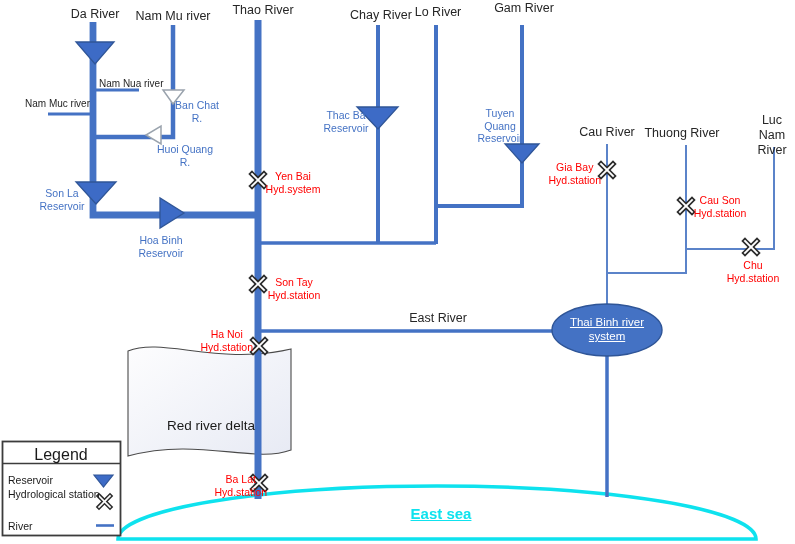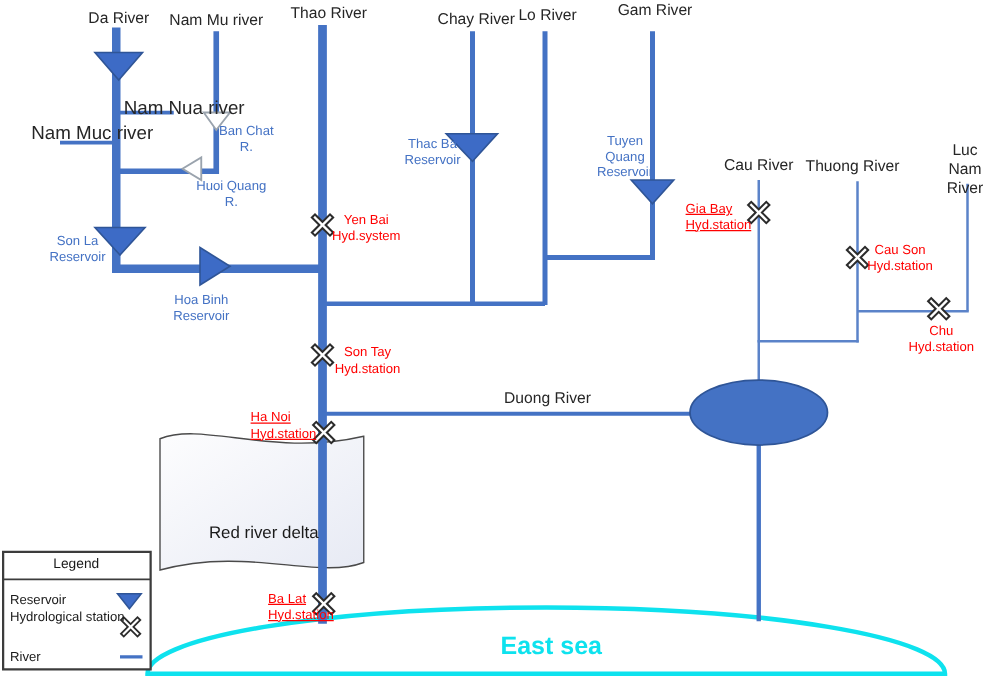--- a/index.html
+++ b/index.html
@@ -3,28 +3,28 @@
 <meta charset="utf-8">
 <style>
   html,body{margin:0;padding:0;background:#fff;}
   #canvas{
     position:relative;width:795px;height:544px;background:#ffffff;overflow:hidden;
     font-family:"Liberation Sans",sans-serif;color:#1a1a1a;
   }
   #shapes{position:absolute;left:0;top:0;z-index:1;}
   .lbl{position:absolute;z-index:2;white-space:pre-line;line-height:1.2;}
   .riv{font-size:12.5px;color:#262626;transform:translateX(-50%);text-align:center;}
-  .smallblk{font-size:15px;color:#262626;text-align:center;}
+  .smallblk{font-size:10px;color:#262626;text-align:center;}
   .res{font-size:10.5px;color:#4472C4;transform:translateX(-50%);text-align:center;}
   .sta{font-size:10.5px;color:#FF0000;transform:translateX(-50%);text-align:center;}
-  .sta.ralign{transform:translateX(-100%);text-align:left;text-decoration:underline;}
+  .sta.ralign{transform:translateX(-100%);text-align:center;}
   .delta-lbl{font-size:13.5px;color:#1a1a1a;transform:translateX(-50%);margin-top:24px;}
-  .sea-lbl{font-size:20px;font-weight:bold;color:#0EE2EE;transform:translateX(-50%);}
+  .sea-lbl{font-size:15px;font-weight:bold;color:#0EE2EE;transform:translateX(-50%);text-decoration:underline;}
   .node-lbl{font-size:11.5px;color:#ffffff;text-decoration:underline;transform:translateX(-50%);text-align:center;line-height:1.25;}
-  .leg-title{font-size:11px;color:#1a1a1a;transform:translateX(-50%);}
+  .leg-title{font-size:16px;color:#1a1a1a;transform:translateX(-50%);}
   .leg-item{font-size:10.5px;color:#1a1a1a;}
 </style>
 </head>
 <body>
 
 <div id="canvas">
 
   <svg id="shapes" width="795" height="544" viewBox="0 0 795 544">
     <defs>
       <linearGradient id="deltaGrad" x1="0" y1="0" x2="1" y2="1">
@@ -126,21 +126,21 @@
   <div class="lbl riv" style="left:263px;top:3px">Thao River</div>
   <div class="lbl riv" style="left:381px;top:8px">Chay River</div>
   <div class="lbl riv" style="left:438px;top:5px">Lo River</div>
   <div class="lbl riv" style="left:524px;top:1px">Gam River</div>
   <div class="lbl riv" style="left:607px;top:125px">Cau River</div>
   <div class="lbl riv" style="left:682px;top:126px">Thuong River</div>
   <div class="lbl riv" style="left:772px;top:113px">Luc Nam
 River</div>
   <div class="lbl smallblk" style="left:99px;top:78px">Nam Nua river</div>
   <div class="lbl smallblk" style="left:25px;top:98px">Nam Muc river</div>
-  <div class="lbl riv" style="left:438px;top:311px">Duong River</div>
+  <div class="lbl riv" style="left:438px;top:311px">East River</div>
 
   <div class="lbl res" style="left:62px;top:187px">Son La
 Reservoir</div>
   <div class="lbl res" style="left:161px;top:234px">Hoa Binh
 Reservoir</div>
   <div class="lbl res" style="left:197px;top:99px">Ban Chat
 R.</div>
   <div class="lbl res" style="left:185px;top:143px">Huoi Quang
 R.</div>
   <div class="lbl res" style="left:346px;top:109px">Thac Ba
@@ -158,19 +158,21 @@
   <div class="lbl sta ralign" style="left:267px;top:473px">Ba Lat
 Hyd.station</div>
   <div class="lbl sta ralign" style="left:601px;top:161px">Gia Bay
 Hyd.station</div>
   <div class="lbl sta" style="left:720px;top:194px">Cau Son
 Hyd.station</div>
   <div class="lbl sta" style="left:753px;top:259px">Chu Hyd.station</div>
 
   <div class="lbl delta-lbl" style="left:211px;top:394px">Red river delta</div>
   <div class="lbl sea-lbl" style="left:441px;top:505px">East sea</div>
+  <div class="lbl node-lbl" style="left:607px;top:315px">Thai Binh river
+system</div>
 
   <div class="lbl leg-title" style="left:61px;top:445px">Legend</div>
   <div class="lbl leg-item" style="left:8px;top:474px">Reservoir</div>
   <div class="lbl leg-item" style="left:8px;top:488px">Hydrological station</div>
   <div class="lbl leg-item" style="left:8px;top:520px">River</div>
 
 </div>
 
 </body></html>

